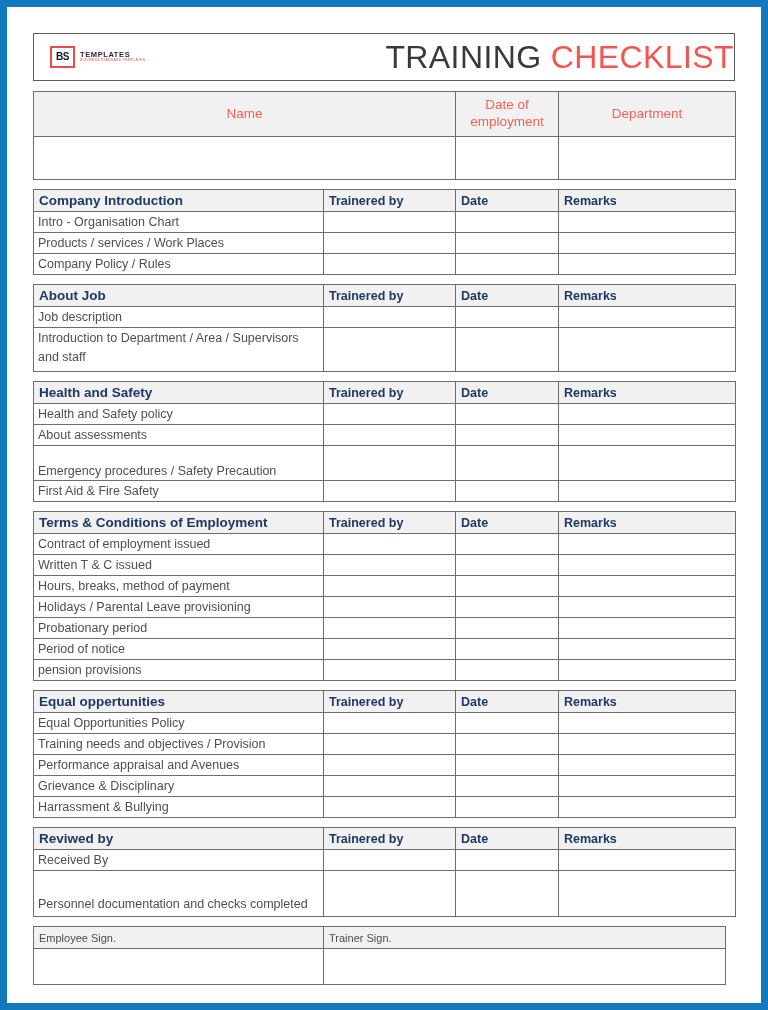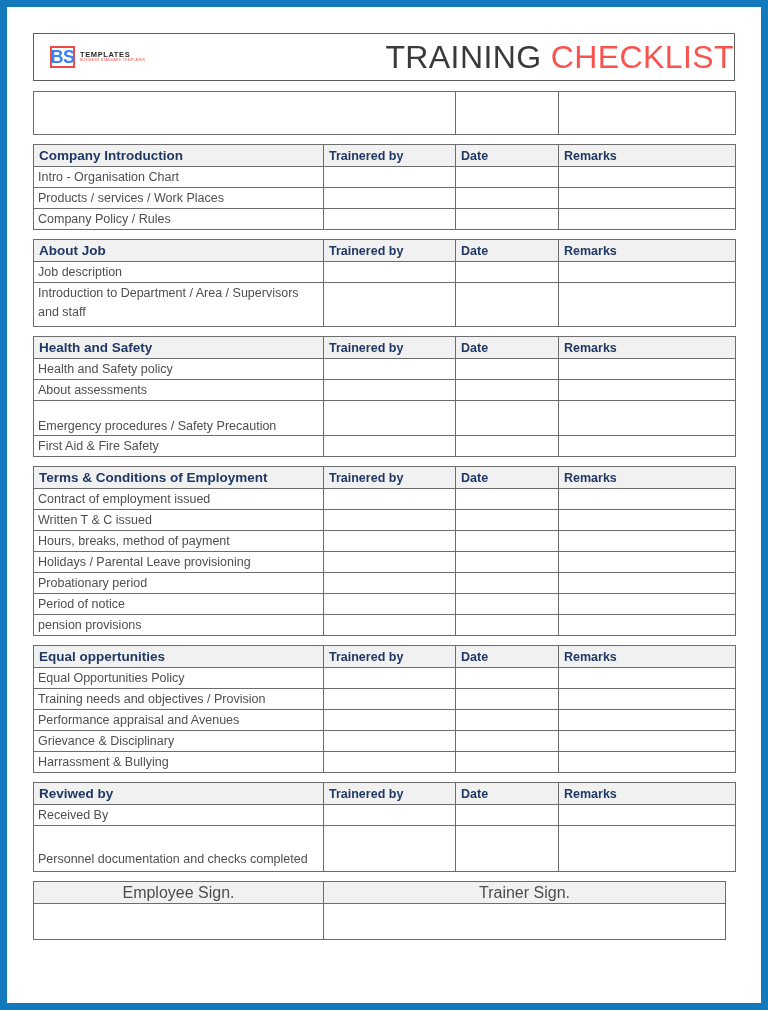--- a/index.html
+++ b/index.html
@@ -38,22 +38,22 @@
     position: absolute;
     left: 16px; top: 50%;
     transform: translateY(-50%);
     display: flex;
     align-items: center;
     gap: 5px;
   }
   .logo-badge {
     width: 25px; height: 22px;
     border: 2.5px solid #f14a46;
-    color: #3b82f6;
-    font-size: 18px;
+    color: #0f172a;
+    font-size: 10px;
     font-weight: bold;
     font-family: "Liberation Sans", sans-serif;
     display: flex;
     align-items: center;
     justify-content: center;
     letter-spacing: -0.5px;
     line-height: 1;
   }
   .logo-text { line-height: 1.05; }
   .logo-name {
@@ -147,22 +147,21 @@
     height: 46px;
     line-height: 1.55;
     vertical-align: bottom;
     padding-bottom: 2px;
   }
 
   
   .sign-block { margin-top: 9px; }
   .sign-block td.sign-head {
     background: #f1f1f1;
-    text-align: center;
-    font-size: 16px;
+    font-size: 11px;
     color: #4d4d4f;
     height: 22px;
   }
   .sign-block td.sign-blank { height: 36px; }
   .sign-block td.no-edge {
     border-top: none; border-right: none; border-bottom: none;
     background: #ffffff;
   }
 </style>
 </head>
@@ -182,20 +181,25 @@
       <div class="doc-title"><span class="t-dark">TRAINING </span><span class="t-red">CHECKLIST</span></div>
     </div>
 
     <table class="grid identity-block">
       <colgroup>
           <col style="width:422px">
           <col style="width:103px">
           <col style="width:177px">
         </colgroup>
       <tbody>
+        <tr>
+          <td class="hdr-cell">Name</td>
+          <td class="hdr-cell"><span>Date of</span><br><span>employment</span></td>
+          <td class="hdr-cell">Department</td>
+        </tr>
         <tr>
           <td class="blank"></td>
           <td class="blank"></td>
           <td class="blank"></td>
         </tr>
       </tbody>
     </table>
 
     <div id="sections-host">
         <table class="grid section-block">

